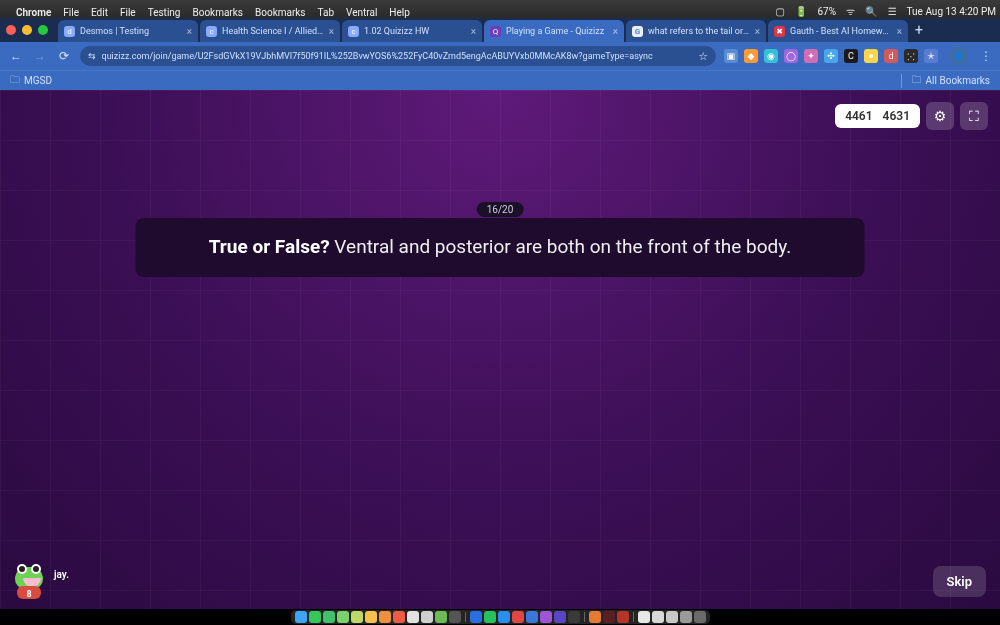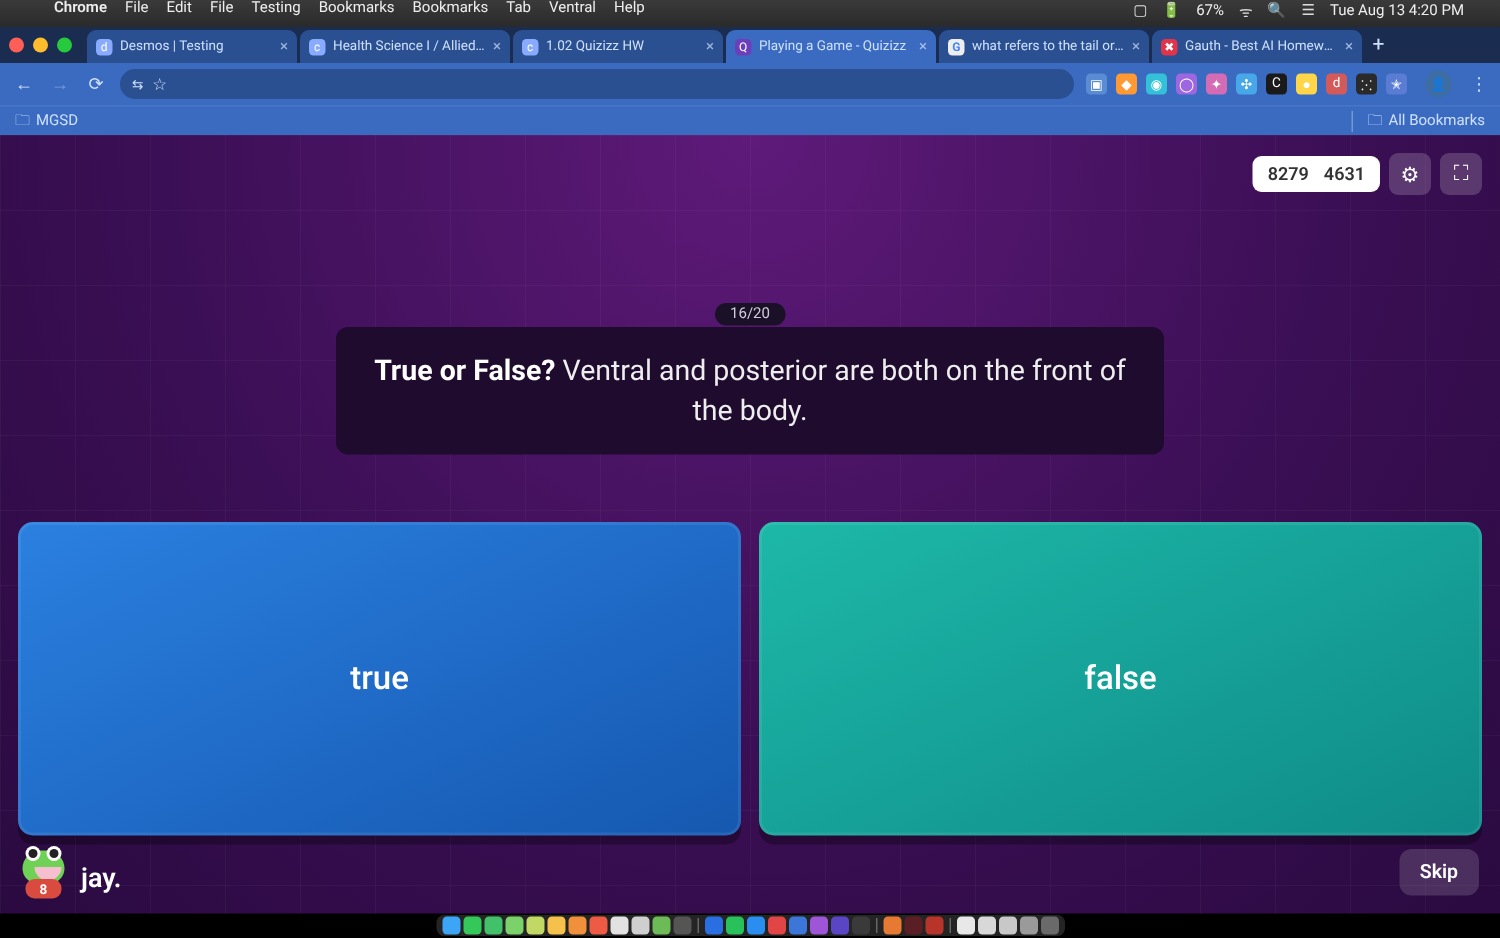--- a/index.html
+++ b/index.html
@@ -1,19 +1,19 @@
 <!DOCTYPE html>
 <html><head>
 <meta charset="utf-8">
 <style>
 *{margin:0;padding:0;box-sizing:border-box;font-family:-apple-system,BlinkMacSystemFont,"Segoe UI",Roboto,sans-serif}
 body{width:1000px;height:625px;overflow:hidden;background:#000}
 
 
-.mac-menu{height:18px;background:linear-gradient(#3a3a3a,#2a2a2a);display:flex;align-items:flex-start;padding:0 24px;color:#eee;font-size:10px;gap:12px}
+.mac-menu{height:18px;background:linear-gradient(#3a3a3a,#2a2a2a);display:flex;align-items:flex-end;padding:0 4px;color:#eee;font-size:10px;gap:12px}
 .mac-menu .apple{font-size:11px}
 .mac-menu .app-name{font-weight:600}
 .mac-menu .spacer{flex:1}
 .mac-right{display:flex;align-items:center;gap:10px;font-size:10px}
 .mac-right .icon{opacity:.9}
 
 
 .tab-strip{height:24px;background:#1a2c4f;display:flex;align-items:flex-end;padding:0 6px;gap:2px}
 .win-btns{display:flex;gap:6px;align-self:center;margin-right:8px}
 .win-btn{width:10px;height:10px;border-radius:50%}
@@ -52,38 +52,38 @@
 .bm-sep{width:1px;height:14px;background:rgba(255,255,255,.3);margin-right:10px}
 
 
 .game{position:relative;height:calc(625px - 18px - 24px - 28px - 20px - 16px);background:radial-gradient(ellipse at top,#5f1a7a 0%,#3b0f55 55%,#2a0a40 100%)}
 .game::before{content:"";position:absolute;inset:0;background-image:linear-gradient(rgba(255,255,255,.035) 1px,transparent 1px),linear-gradient(90deg,rgba(255,255,255,.035) 1px,transparent 1px);background-size:50px 50px}
 .game-top{position:absolute;top:12px;right:12px;display:flex;gap:6px;align-items:center}
 .score-pill{background:#fff;border-radius:6px;padding:5px 10px;font-size:12px;font-weight:600;color:#333;display:flex;gap:10px}
 .icon-btn{width:28px;height:28px;border-radius:6px;background:rgba(255,255,255,.18);display:flex;align-items:center;justify-content:center;color:#fff;font-size:14px;cursor:pointer}
 
 .q-counter{position:absolute;top:112px;left:50%;transform:translateX(-50%);background:#1a1028;color:#d0cddb;padding:2px 10px;border-radius:9px;font-size:10px;z-index:2}
-.question{position:absolute;top:128px;left:50%;transform:translateX(-50%);width:552px;background:#1e0b2e;color:#eee;padding:16px 22px;border-radius:8px;font-size:19px;text-align:center;line-height:1.4}
+.question{position:absolute;top:128px;left:50%;transform:translateX(-50%);width:729px;background:#1e0b2e;color:#eee;padding:16px 22px;border-radius:8px;font-size:19px;text-align:center;line-height:1.4}
 .question .lead{font-weight:700;color:#fff}
 
 .answers{position:absolute;left:12px;right:12px;top:258px;bottom:52px;display:flex;gap:12px}
 .answer{flex:1;border-radius:10px;display:flex;align-items:center;justify-content:center;color:#fff;font-size:22px;font-weight:500;cursor:pointer;box-shadow:0 6px 0 rgba(0,0,0,.3),inset 0 0 0 2px rgba(255,255,255,.08)}
 .answer.blue{background:linear-gradient(155deg,#2b80e0,#1558b0)}
 .answer.teal{background:linear-gradient(155deg,#1db8a8,#0f8b88)}
 
 .foot-left{position:absolute;left:12px;bottom:10px;display:flex;align-items:flex-end;gap:8px}
 .avatar-frog{width:34px;height:34px;position:relative}
 .avatar-frog .head{width:28px;height:22px;background:#6fd256;border-radius:12px 12px 10px 10px;position:absolute;left:3px;top:2px}
 .avatar-frog .eye{width:10px;height:10px;background:#fff;border-radius:50%;position:absolute;top:-3px}
 .avatar-frog .eye.l{left:2px}.avatar-frog .eye.r{right:2px}
 .avatar-frog .eye::after{content:"";position:absolute;inset:2px;background:#222;border-radius:50%}
 .avatar-frog .mouth{width:18px;height:9px;background:#f6bfcf;border-radius:0 0 10px 10px;position:absolute;left:8px;top:11px}
 .avatar-frog .body{width:24px;height:13px;background:#d94b3f;border-radius:6px;position:absolute;left:5px;bottom:0}
 .avatar-frog .num{position:absolute;left:50%;bottom:0;transform:translateX(-50%);font-size:9px;color:#fff;font-weight:700}
-.pname{color:#fff;font-size:18px;font-weight:600;margin-bottom:3px}
+.pname{color:#fff;font-size:10px;font-weight:600;margin-bottom:19px}
 .skip{position:absolute;right:14px;bottom:12px;background:rgba(255,255,255,.15);color:#fff;border-radius:8px;padding:8px 14px;font-size:13px;font-weight:600;cursor:pointer}
 
 
 .dock-wrap{height:16px;background:#000;display:flex;justify-content:center;align-items:center}
 .dock{display:flex;gap:2px;padding:1px 4px;background:rgba(80,80,80,.45);border-radius:5px}
 .dock .app{width:12px;height:12px;border-radius:3px}
 .dock .sep{width:1px;height:10px;background:rgba(255,255,255,.3);margin:0 2px;align-self:center}
 .da1{background:#3ca5f5}.da2{background:#34c759}.da3{background:#43c06a}.da4{background:#7bd16a}
 .da5{background:#c1d865}.da6{background:#f5c04b}.da7{background:#f0903a}.da8{background:#ee5b45}
 .da9{background:#e2e2e2}.da10{background:#cfcfcf}.da11{background:#6dbb57}.da12{background:#555}
@@ -157,20 +157,21 @@
   </div>
   <div class="new-tab">+</div>
 </div>
 
 <div class="toolbar">
   <div class="tb-btn">←</div>
   <div class="tb-btn" style="opacity:.4">→</div>
   <div class="tb-btn">⟳</div>
   <div class="omnibox">
     <span class="lock">⇆</span>
+    <span class="url">quizizz.com/join/game/U2FsdGVkX19VJbhMVI7f50f91IL%252BvwYOS6%252FyC40vZmd5engAcABUYVxb0MMcAK8w?gameType=async</span>
     <span class="star">☆</span>
   </div>
   <div class="ext-icons">
     <div class="ext e1">▣</div>
     <div class="ext e2">◆</div>
     <div class="ext e3">◉</div>
     <div class="ext e4">◯</div>
     <div class="ext e5">✦</div>
     <div class="ext e6">✣</div>
     <div class="ext e7">C</div>
@@ -192,44 +193,36 @@
   <div class="bm-sep"></div>
   <div class="bm-all">
     <span class="folder">🗀</span>
     <span>All Bookmarks</span>
   </div>
 </div>
 
 <div class="game">
   <div class="game-top">
     <div class="score-pill">
-      <span>8279</span>
+      <span>4461</span>
       <span>4631</span>
     </div>
     <div class="icon-btn">
         <span>⚙</span>
       </div>
     <div class="icon-btn">
         <span>⛶</span>
       </div>
   </div>
 
   <div class="q-counter">16/20</div>
   <div class="question">
     <span class="lead">True or False?</span><span> Ventral and posterior are both on the front of the body.</span>
   </div>
 
-  <div class="answers">
-    <div class="answer blue">
-      <span>true</span>
-    </div>
-    <div class="answer teal">
-      <span>false</span>
-    </div>
-  </div>
 
   <div class="foot-left">
     <div class="avatar-frog">
       <div class="head">
           <div class="eye l"></div>
           <div class="eye r"></div>
           <div class="mouth"></div>
         </div>
       <div class="body"></div>
       <div class="num">8</div>

